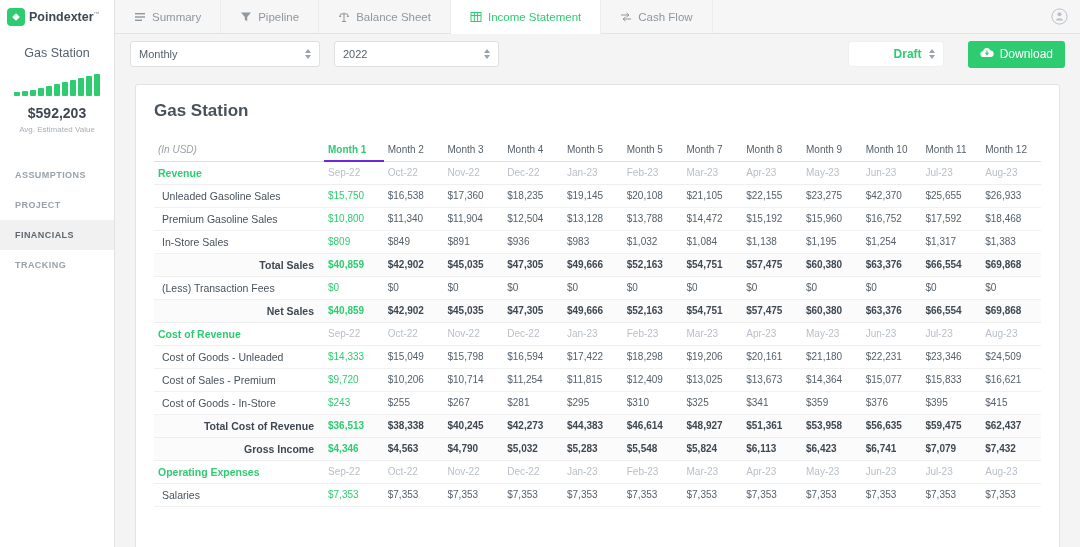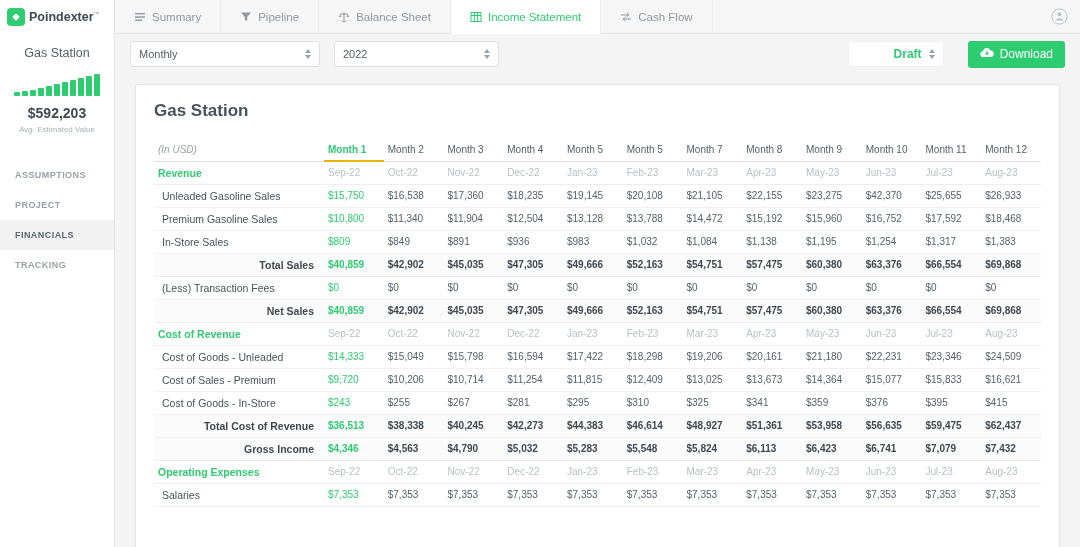--- a/index.html
+++ b/index.html
@@ -61,21 +61,21 @@
   .card { background:#fff; border:1px solid #e3e3e3; border-radius:3px;
           padding:16px 18px; min-height:620px; }
   .card-title { font-size:17px; font-weight:700; color:#49525c; margin-bottom:18px; }
 
   
   table { width:100%; border-collapse:collapse; table-layout:fixed; }
   th, td { text-align:left; font-weight:400; font-size:10px; padding:5px 4px;
            white-space:nowrap; overflow:hidden; }
   thead th { color:#55606b; border-bottom:1px solid #e0e0e0; }
   thead th.unit { font-style:italic; color:#9aa1a9; }
-  thead th.month.selected { color:#2ecc71; border-bottom:2px solid #eab308; font-weight:700; }
+  thead th.month.selected { color:#2ecc71; border-bottom:2px solid #6d28d9; font-weight:700; }
   tr.section-row td { border-top:1px solid #eee; border-bottom:1px solid #eee; }
   td.section-label { color:#2ecc71; font-weight:700; font-size:10.5px; }
   td.date { color:#b8bfc7; }
   tr.item-row td { border-bottom:1px solid #f1f1f1; }
   td.row-label { color:#47525c; font-size:10.5px; padding-left:8px;margin-top:18px; }
   td.val { color:#55606b; }
   td.val.first { color:#2ecc71; }
   tr.total-row { background:#fbfbfb; }
   tr.total-row td { border-bottom:1px solid #eee; font-weight:700; }
   tr.total-row td.row-label { text-align:right; padding-right:10px; color:#3f4852; }

